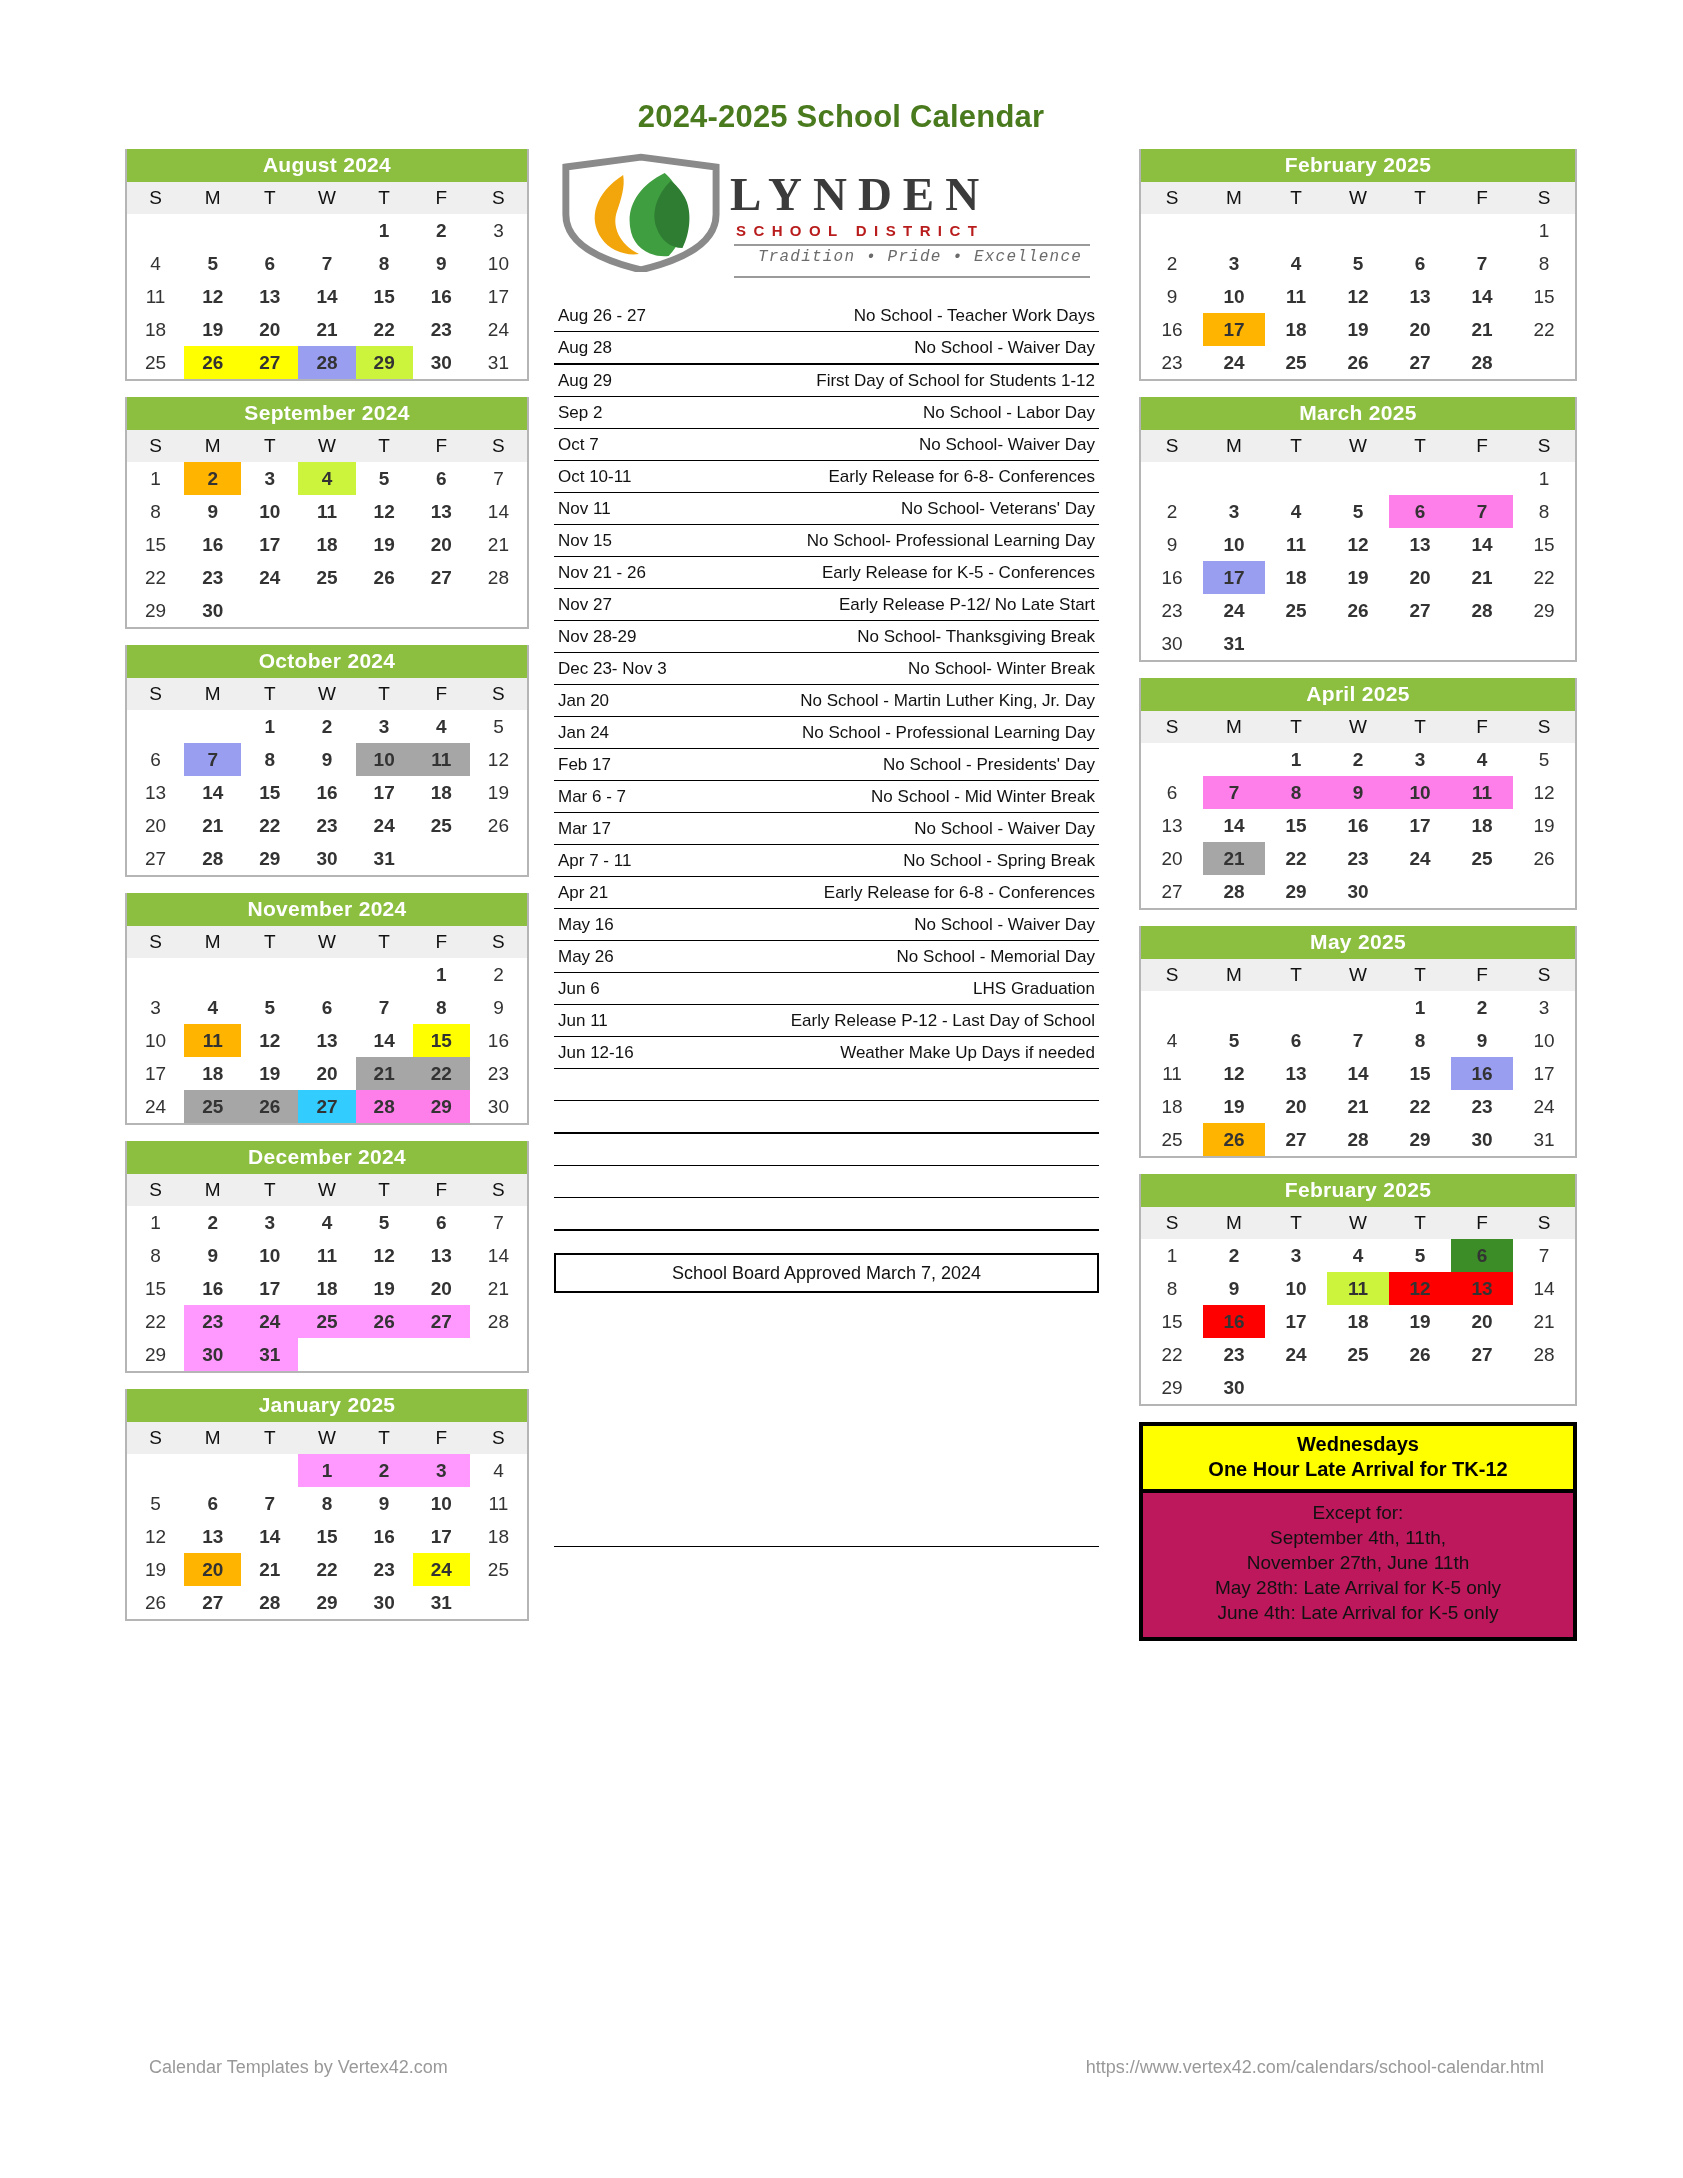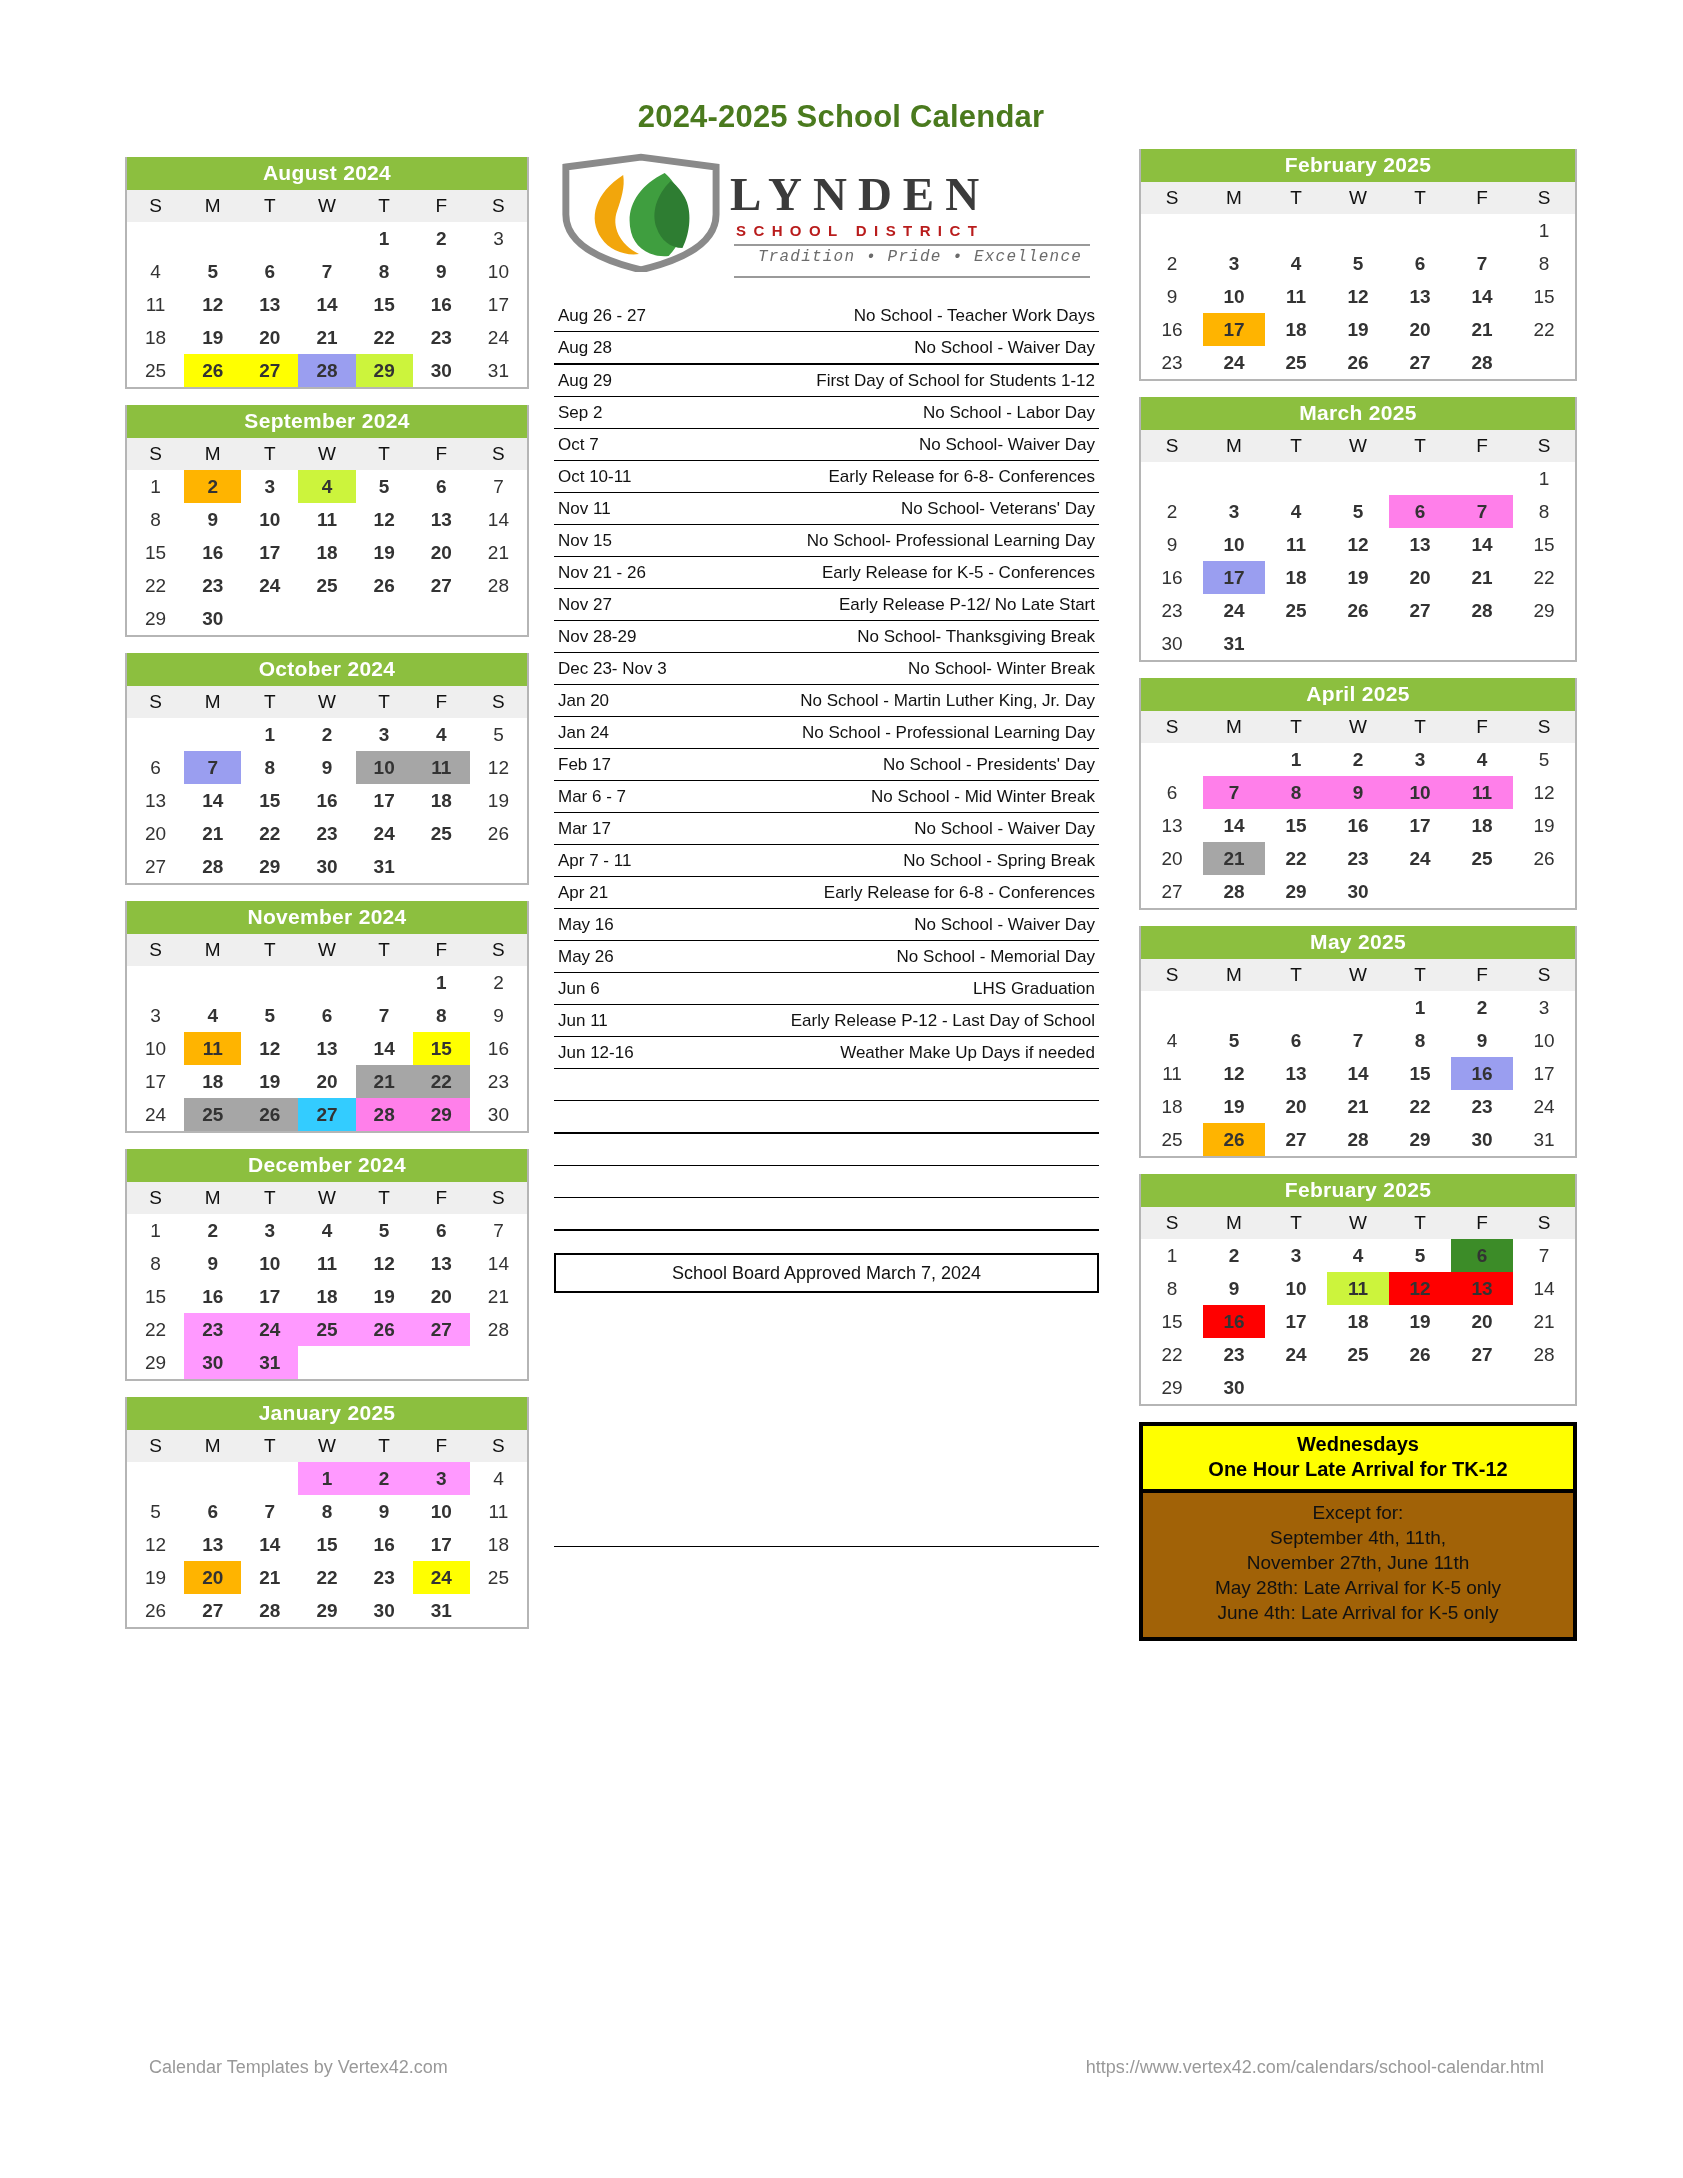--- a/index.html
+++ b/index.html
@@ -14,21 +14,21 @@
 
   
   .title{
     position:absolute;left:554px;top:99px;width:574px;
     text-align:center;
     font-size:31px;font-weight:bold;color:#4a7a1e;
     letter-spacing:0.2px;
   }
 
   
-  .col-left{position:absolute;left:125px;top:149px;width:404px;margin-top:8px;}
+  .col-left{position:absolute;left:125px;top:149px;width:404px;}
   .col-mid{position:absolute;left:554px;top:149px;width:545px;}
   .col-right{position:absolute;left:1139px;top:149px;width:438px;}
 
   
   .month{
     border:2px solid #b5b5b5;
     border-top:none;
     background:#ffffff;
     margin-bottom:16px;
     box-sizing:border-box;
@@ -147,21 +147,21 @@
   }
   .weds-head{
     background:#ffff00;
     text-align:center;
     font-size:20px;font-weight:bold;color:#000;
     padding:6px 0 7px 0;
     border-bottom:4px solid #000;
     line-height:1.25;
   }
   .weds-body{
-    background:#a16207;
+    background:#be185d;
     text-align:center;
     font-size:19px;color:#111;
     padding:7px 0 12px 0;
     line-height:1.32;
   }
 
   
   .footer-left{
     position:absolute;left:149px;top:2057px;
     font-size:18px;color:#999;

